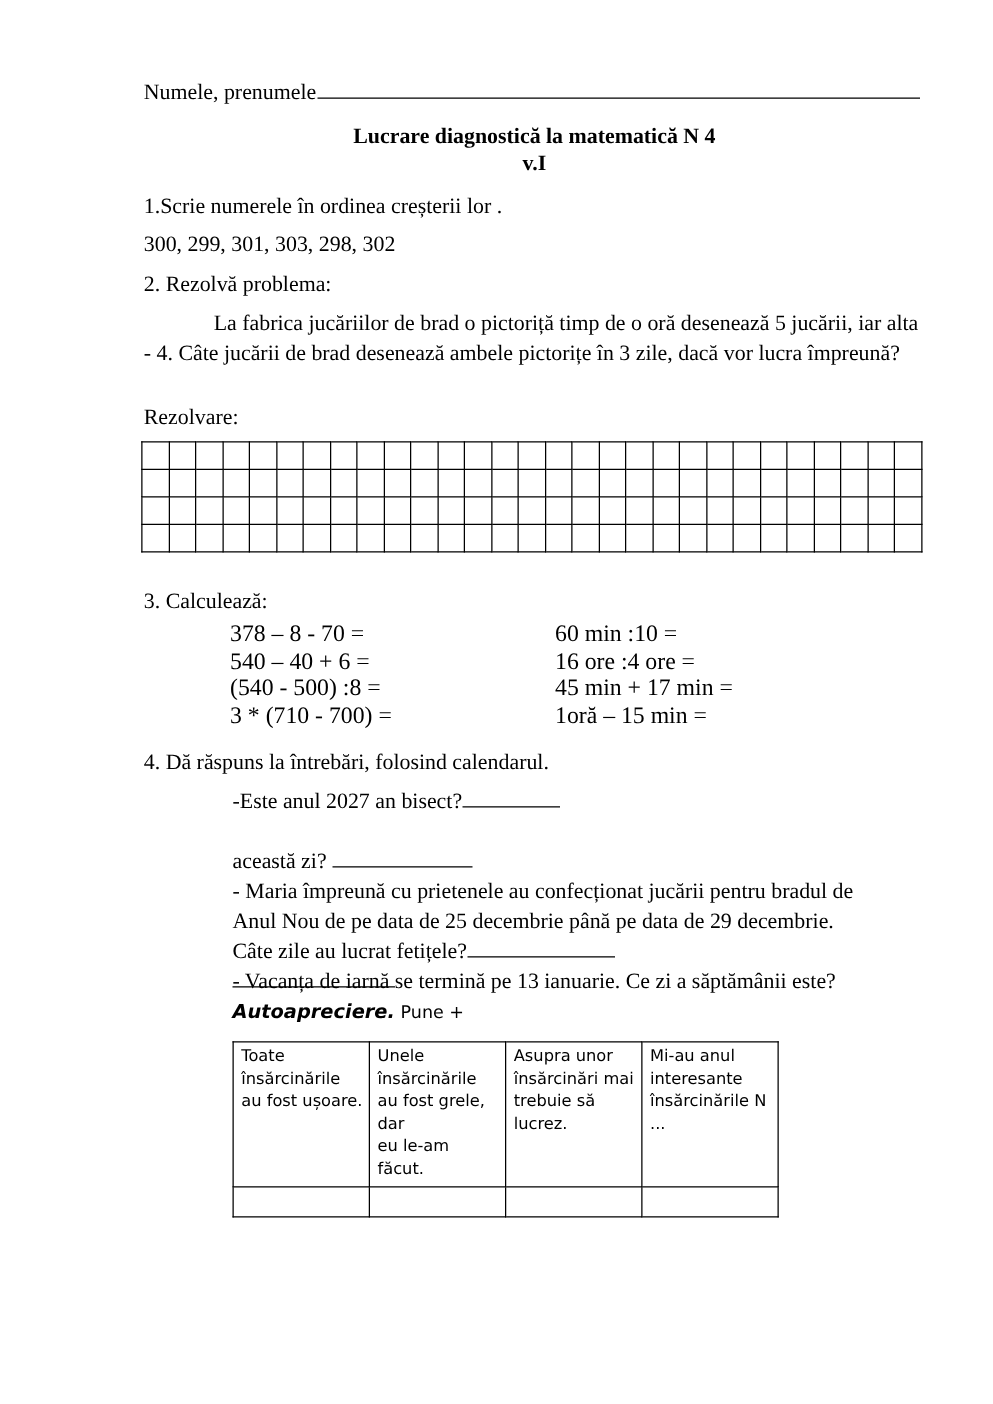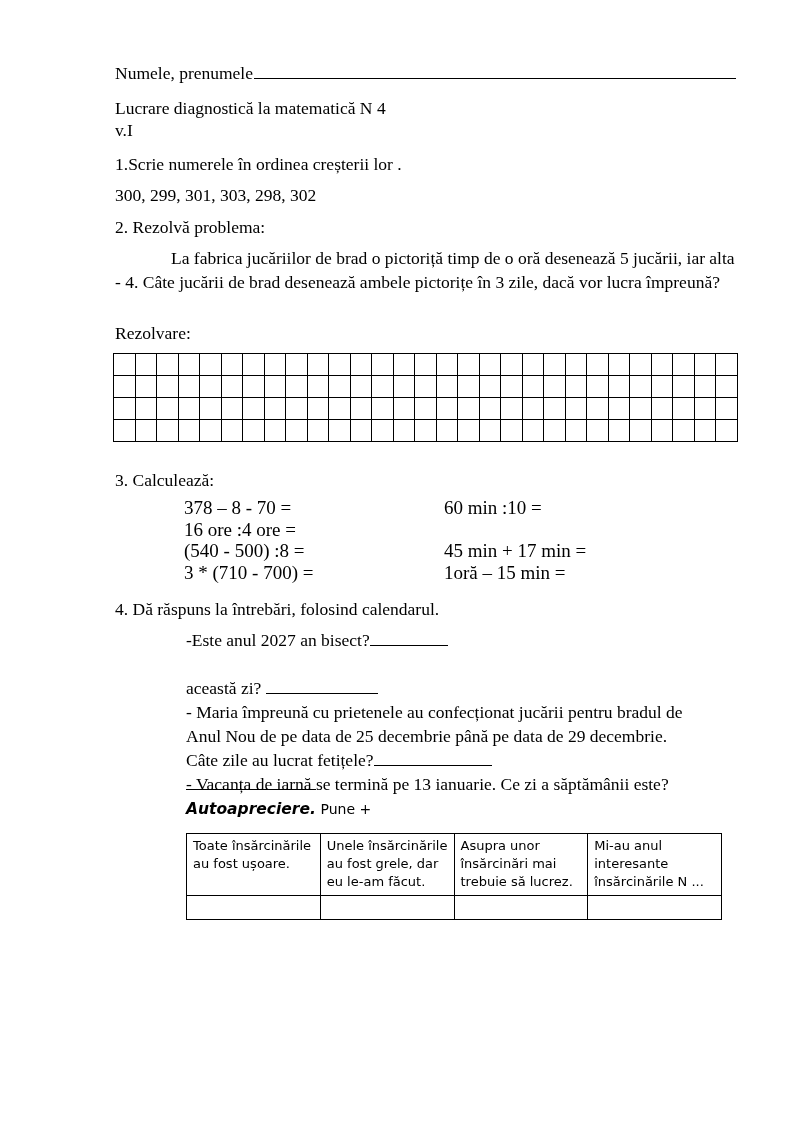--- a/index.html
+++ b/index.html
@@ -42,21 +42,22 @@
     vertical-align: baseline;
     margin-left: 1px;
   }
 
   
   .title-block {
     position: absolute;
     left: 115px;
     top: 97px;
     width: 625px;
-    font-weight: normal;
+    text-align: center;
+    font-weight: bold;
     font-size: 17.5px;
     line-height: 22px;
   }
 
   
   .para {
     position: absolute;
     font-size: 17.5px;
     line-height: 24px;
   }
@@ -143,21 +144,21 @@
   .self-head span.pune {
     font-weight: normal;
     font-style: normal;
     font-size: 14px;
   }
 
   .self-table {
     position: absolute;
     left: 186px;
     top: 833px;
-    width: 536px;
+    width: 437px;
     border-collapse: collapse;
     table-layout: fixed;
     font-family: "DejaVu Sans", "Liberation Sans", sans-serif;
     font-size: 13px;
     line-height: 18px;
   }
   .self-table td {
     border: 1px solid #000000;
     vertical-align: top;
     padding: 3px 5px 4px 6px;
@@ -318,20 +319,21 @@
       </tbody>
     </table>
 
   <div class="para q3-title">3. Calculează:</div>
   <div class="calc-wrap" id="calc-wrap">
       <div class="calc-row">
         <div class="calc-col-a">378 – 8 - 70 =</div>
         <div class="calc-col-b">60 min :10 =</div>
       </div>
       <div class="calc-row">
+        <div class="calc-col-a">540 – 40 + 6 =</div>
         <div class="calc-col-b">16 ore :4  ore =</div>
       </div>
       <div class="calc-row">
         <div class="calc-col-a">(540 - 500)  :8 =</div>
         <div class="calc-col-b">45 min + 17  min =</div>
       </div>
       <div class="calc-row">
         <div class="calc-col-a">3 * (710 - 700)  =</div>
         <div class="calc-col-b">1oră – 15 min =</div>
       </div>

